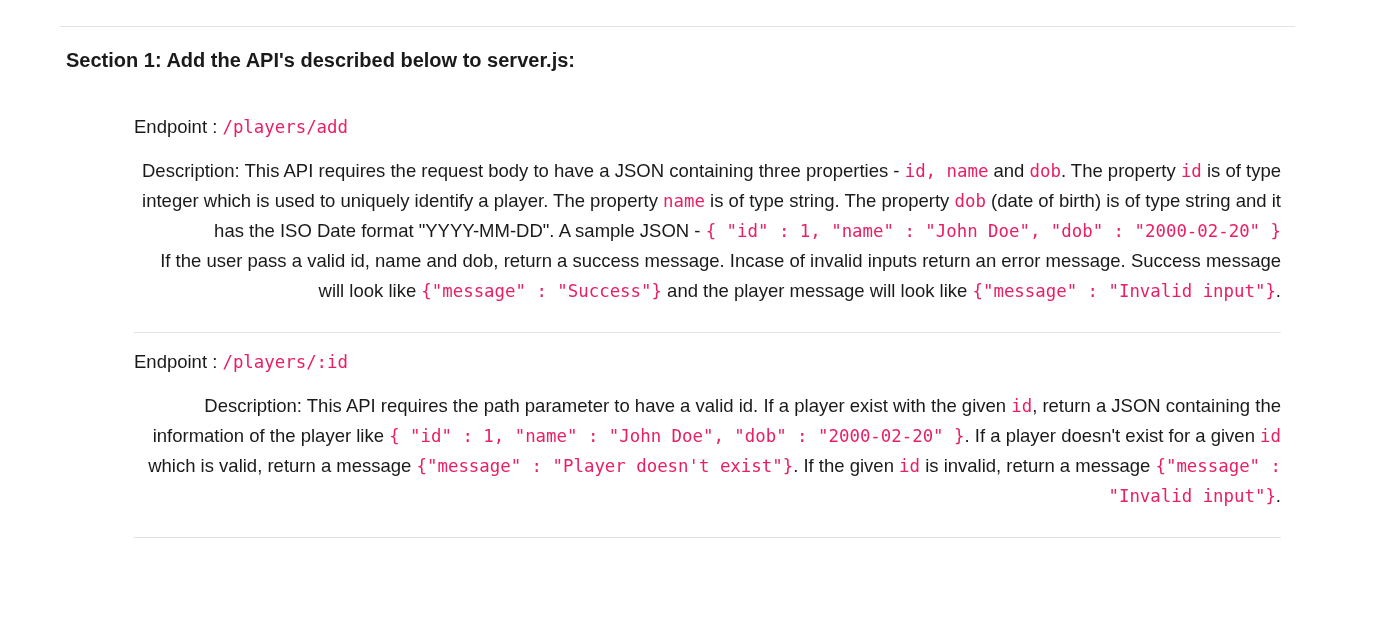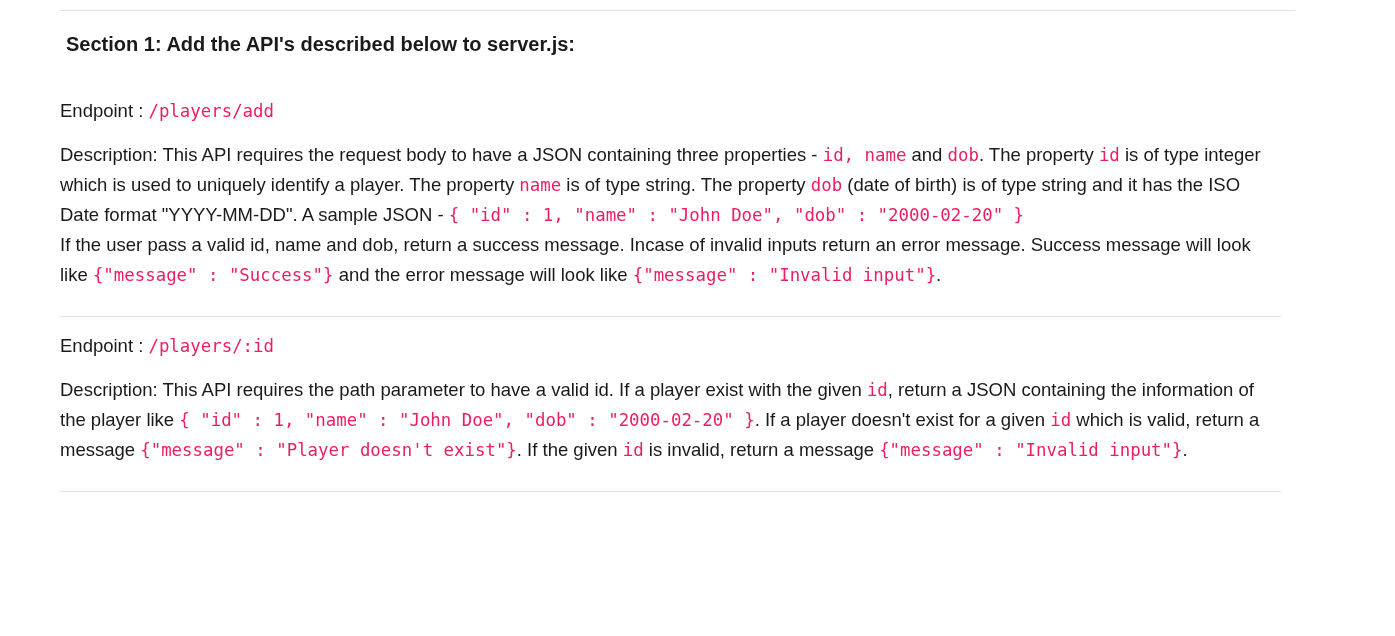--- a/index.html
+++ b/index.html
@@ -5,44 +5,46 @@
   html, body {
     margin: 0;
     padding: 0;
     background: #fff;
     font-family: -apple-system, BlinkMacSystemFont, "Segoe UI", Helvetica, Arial, sans-serif;
     color: #1a1a1a;
   }
   .page {
     width: 1355px;
     box-sizing: border-box;
-    padding: 0 60px;
+    padding: 16px 60px;
   }
   .top-rule {
     border-top: 1px solid #e3e3e3;
     height: 0;
     margin: 10px 0 22px 0;
   }
   .section-title {
     font-weight: 700;
     font-size: 20px;
     margin: 0 0 26px 6px;
   }
   .api-block {
+    margin-left: 74px;
     margin-right: 14px;
     padding: 14px 0 26px 0;
     border-bottom: 1px solid #e3e3e3;
   }
   .api-block p {
     margin: 0 0 14px 0;
     font-size: 18.5px;
     line-height: 1.62;
   }
   .api-block p:last-child {
     margin-bottom: 0;
+    text-align: right;
   }
   .label {
     font-weight: 400;
   }
   code, .tok {
     font-family: ui-monospace, SFMono-Regular, "SF Mono", Menlo, Consolas, monospace;
     color: #e91e63;
     font-size: 0.94em;
   }
   .desc {
@@ -57,21 +59,21 @@
   <div class="top-rule"></div>
 
   <h3 class="section-title">Section 1: Add the API's described below to server.js:</h3>
 
   <div class="api-block">
     <p>
       <span class="label">Endpoint : </span><code class="tok">/players/add</code>
     </p>
     <p class="desc">
       <span>Description: This API requires the request body to have a JSON containing three properties - </span><code class="tok">id, name</code><span> and </span><code class="tok">dob</code><span>. The property </span><code class="tok">id</code><span> is of type integer which is used to uniquely identify a player. The property </span><code class="tok">name</code><span> is of type string. The property </span><code class="tok">dob</code><span> (date of birth) is of type string and it has the ISO Date format "YYYY-MM-DD". A sample JSON - </span><code class="tok">{ "id" : 1, "name" : "John Doe", "dob" : "2000-02-20" }</code><br>
-      <span>If the user pass a valid id, name and dob, return a success message. Incase of invalid inputs return an error message. Success message will look like </span><code class="tok">{"message" : "Success"}</code><span> and the error message will look like </span><code class="tok">{"message" : "Invalid input"}</code><span>.</span>
+      <span>If the user pass a valid id, name and dob, return a success message. Incase of invalid inputs return an error message. Success message will look like </span><code class="tok">{"message" : "Success"}</code><span> and the player message will look like </span><code class="tok">{"message" : "Invalid input"}</code><span>.</span>
     </p>
   </div>
 
   <div class="api-block">
     <p>
       <span class="label">Endpoint : </span><code class="tok">/players/:id</code>
     </p>
     <p class="desc">
       <span>Description: This API requires the path parameter to have a valid id. If a player exist with the given </span><code class="tok">id</code><span>, return a JSON containing the information of the player like </span><code class="tok">{ "id" : 1, "name" : "John Doe", "dob" : "2000-02-20" }</code><span>. If a player doesn't exist for a given </span><code class="tok">id</code><span> which is valid, return a message </span><code class="tok">{"message" : "Player doesn't exist"}</code><span>. If the given </span><code class="tok">id</code><span> is invalid, return a message </span><code class="tok">{"message" : "Invalid input"}</code><span>.</span>
     </p>

